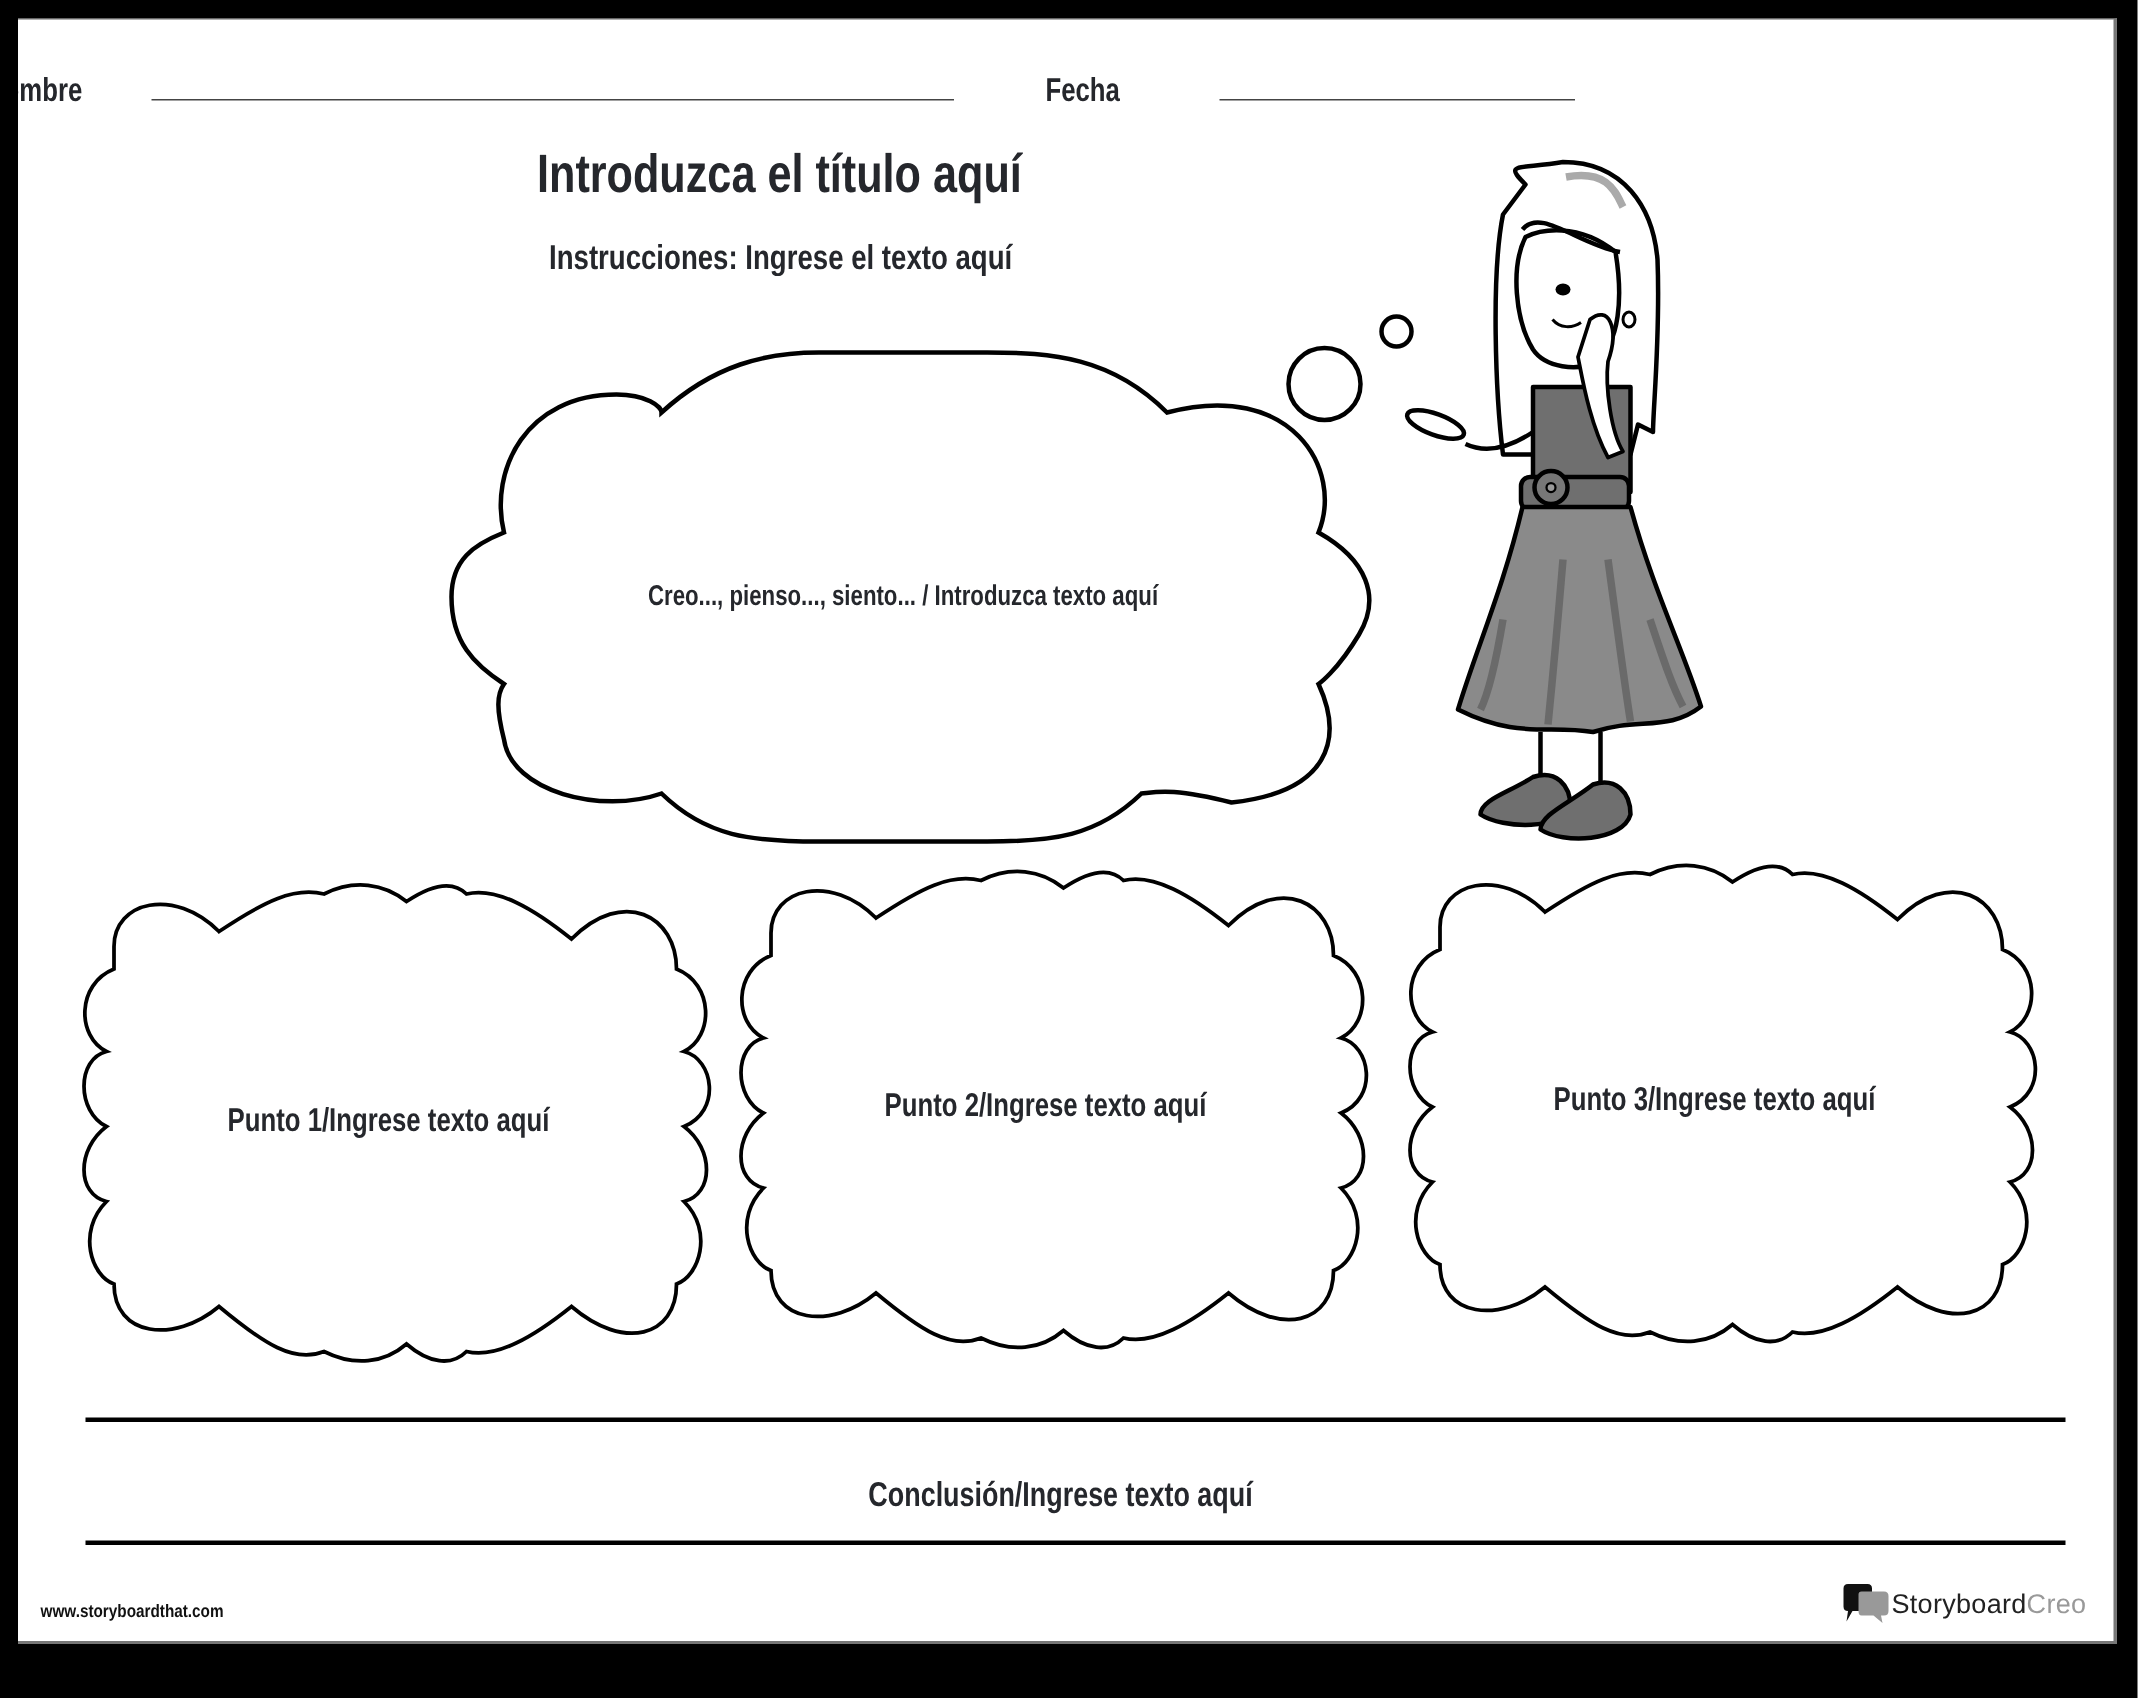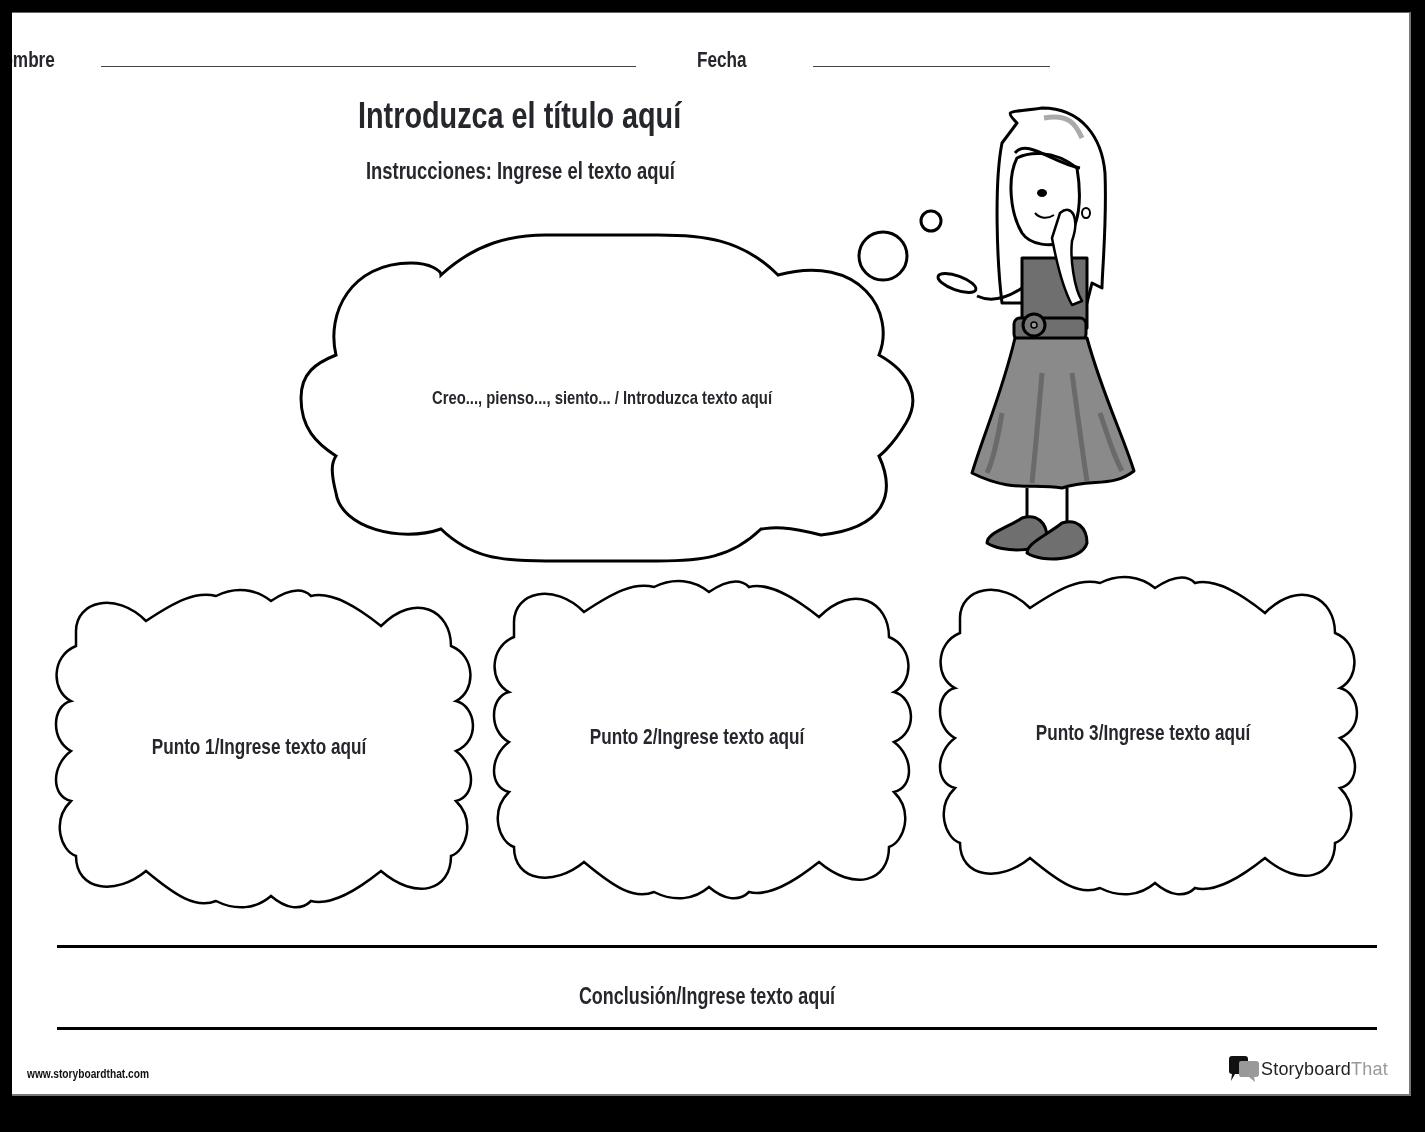--- a/index.html
+++ b/index.html
@@ -146,15 +146,15 @@
   <span class="cloud-text conclusion">Conclusión/Ingrese texto aquí</span>
   <div class="rule rule-bottom"></div>
 
   <span class="cond url">www.storyboardthat.com</span>
 
   <div class="brand">
     <svg width="34" height="28" viewBox="0 0 34 28">
       <path d="M2 4 Q2 1 5 1 L18 1 Q21 1 21 4 L21 16 Q21 19 18 19 L8 19 L4 26 L5 19 Q2 19 2 16 Z" fill="#111"></path>
       <path d="M12 8 Q12 6 14 6 L29 6 Q32 6 32 9 L32 19 Q32 22 29 22 L27 22 L28 27 L22 22 L14 22 Q12 22 12 19 Z" fill="#999"></path>
     </svg>
-    <span class="brand-name"><span>Storyboard</span><span class="that">That</span></span>
+    <span class="brand-name"><span>Storyboard</span><span class="that">Creo</span></span>
   </div>
 </div>
 
 </body></html>

